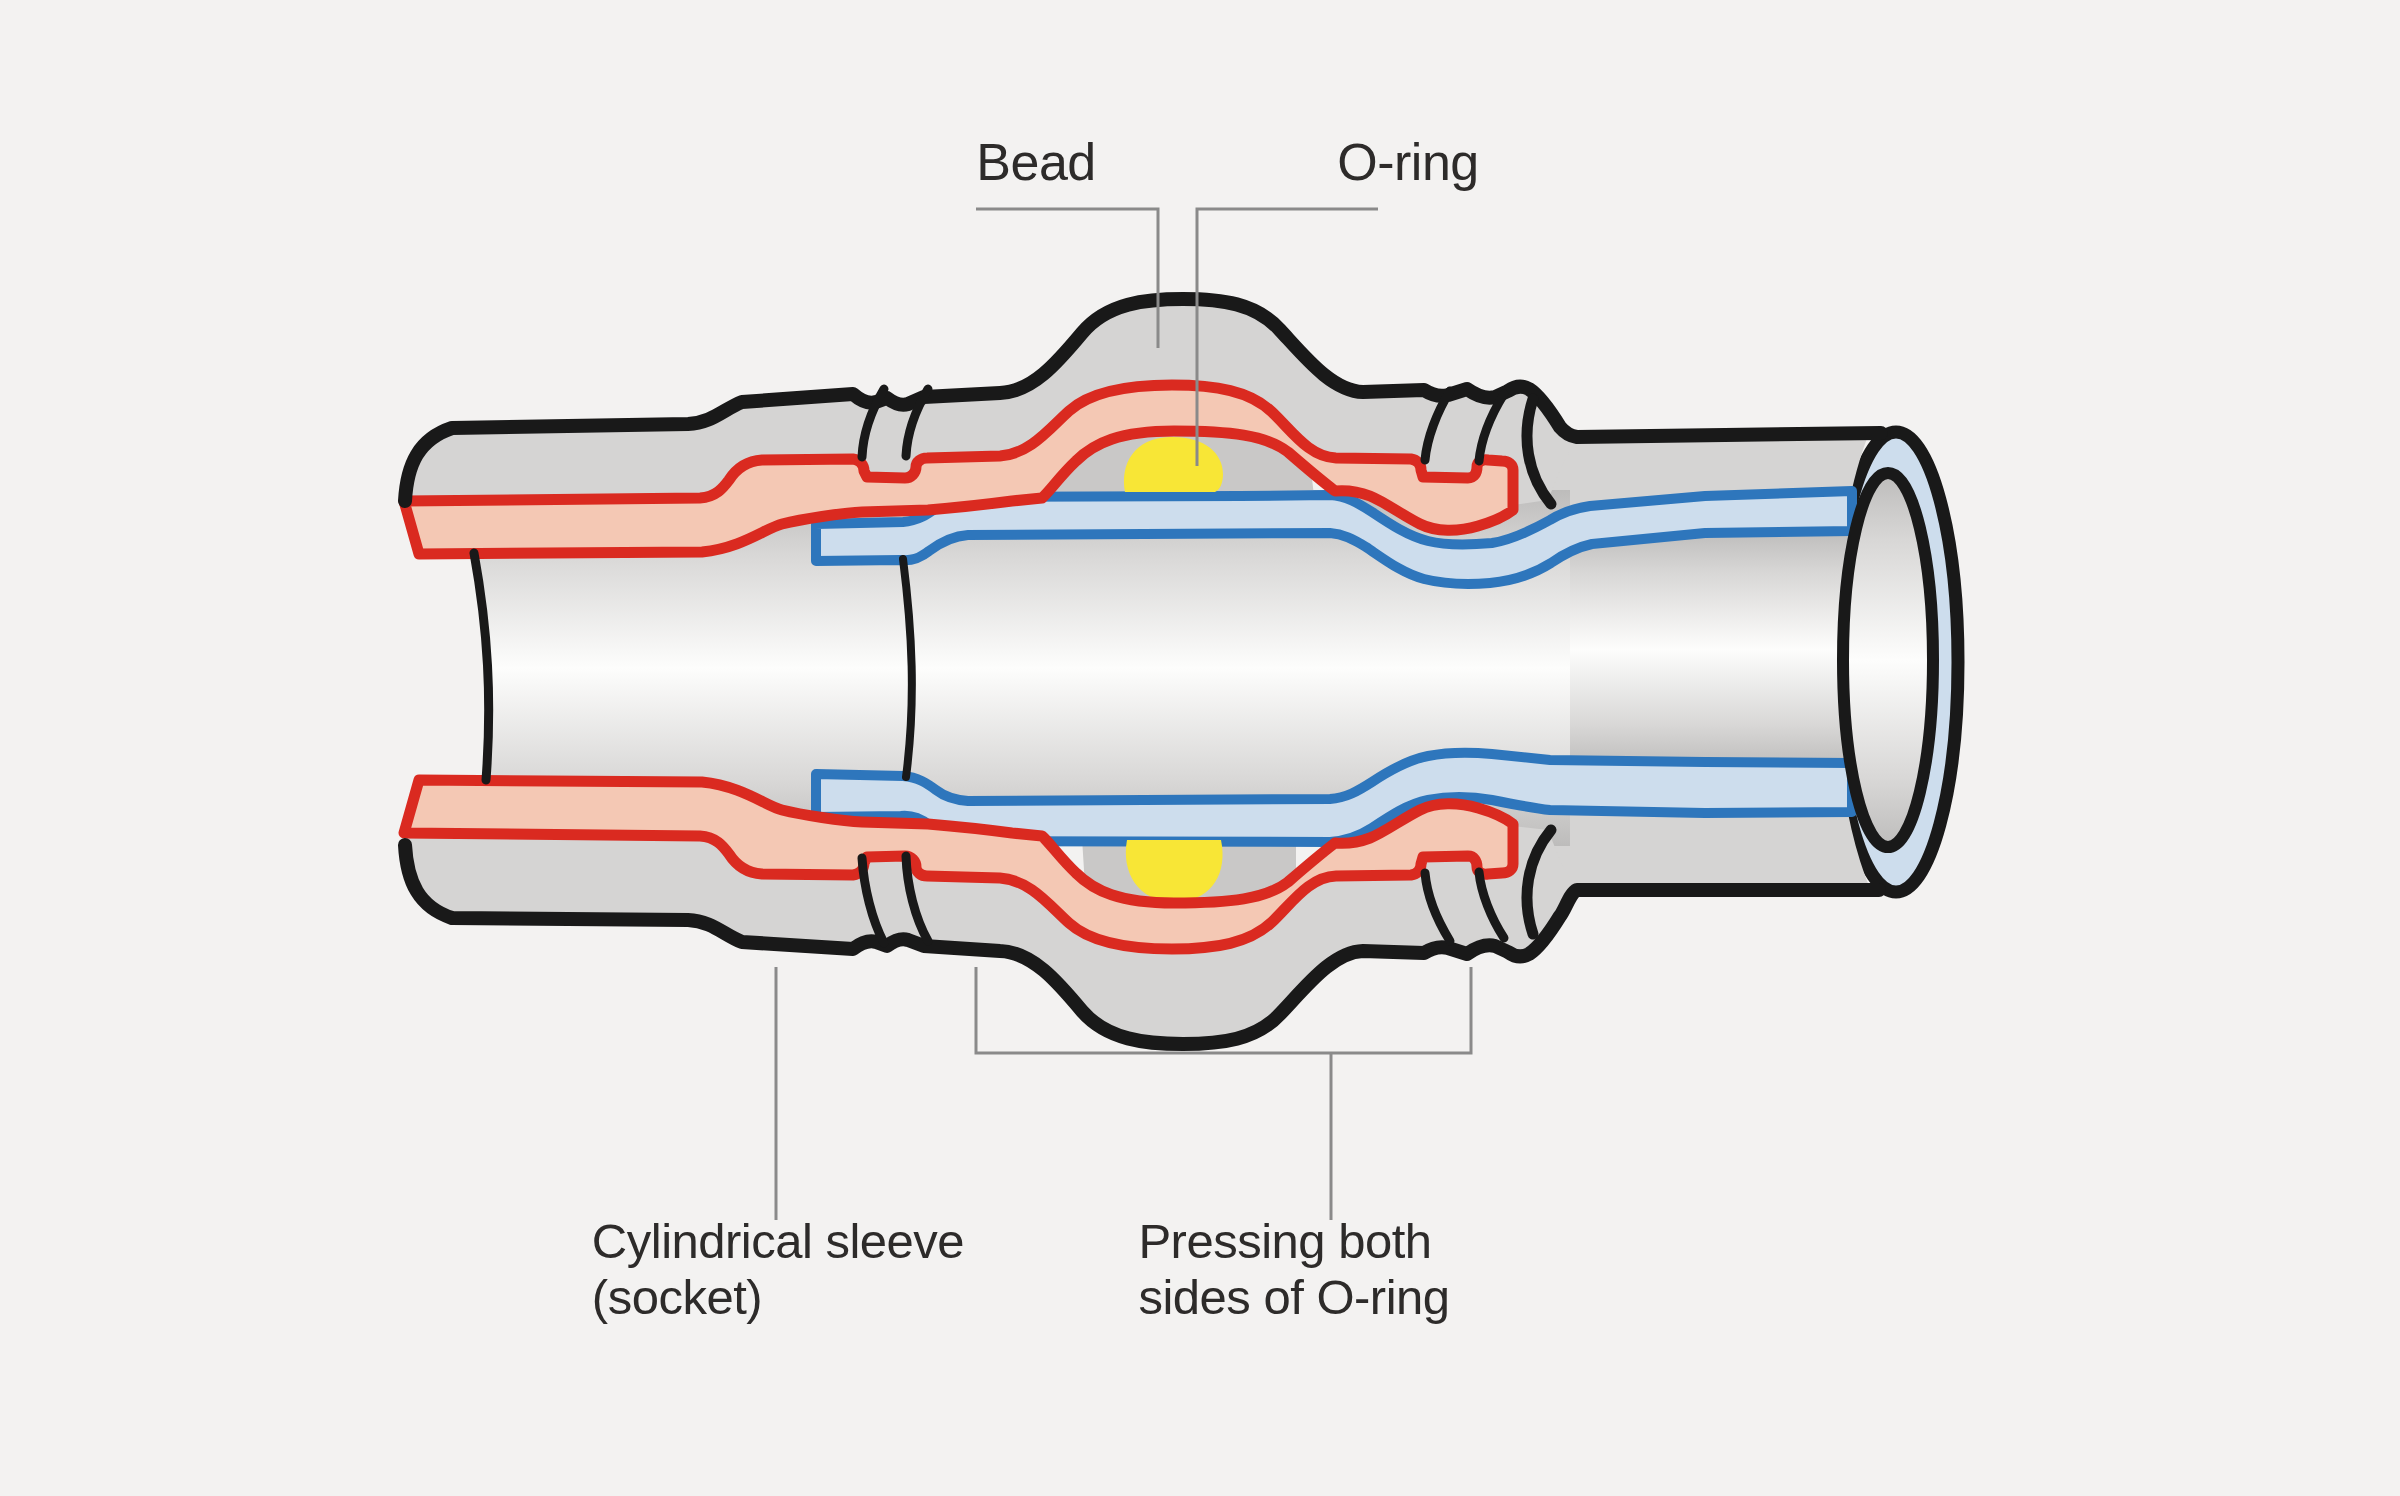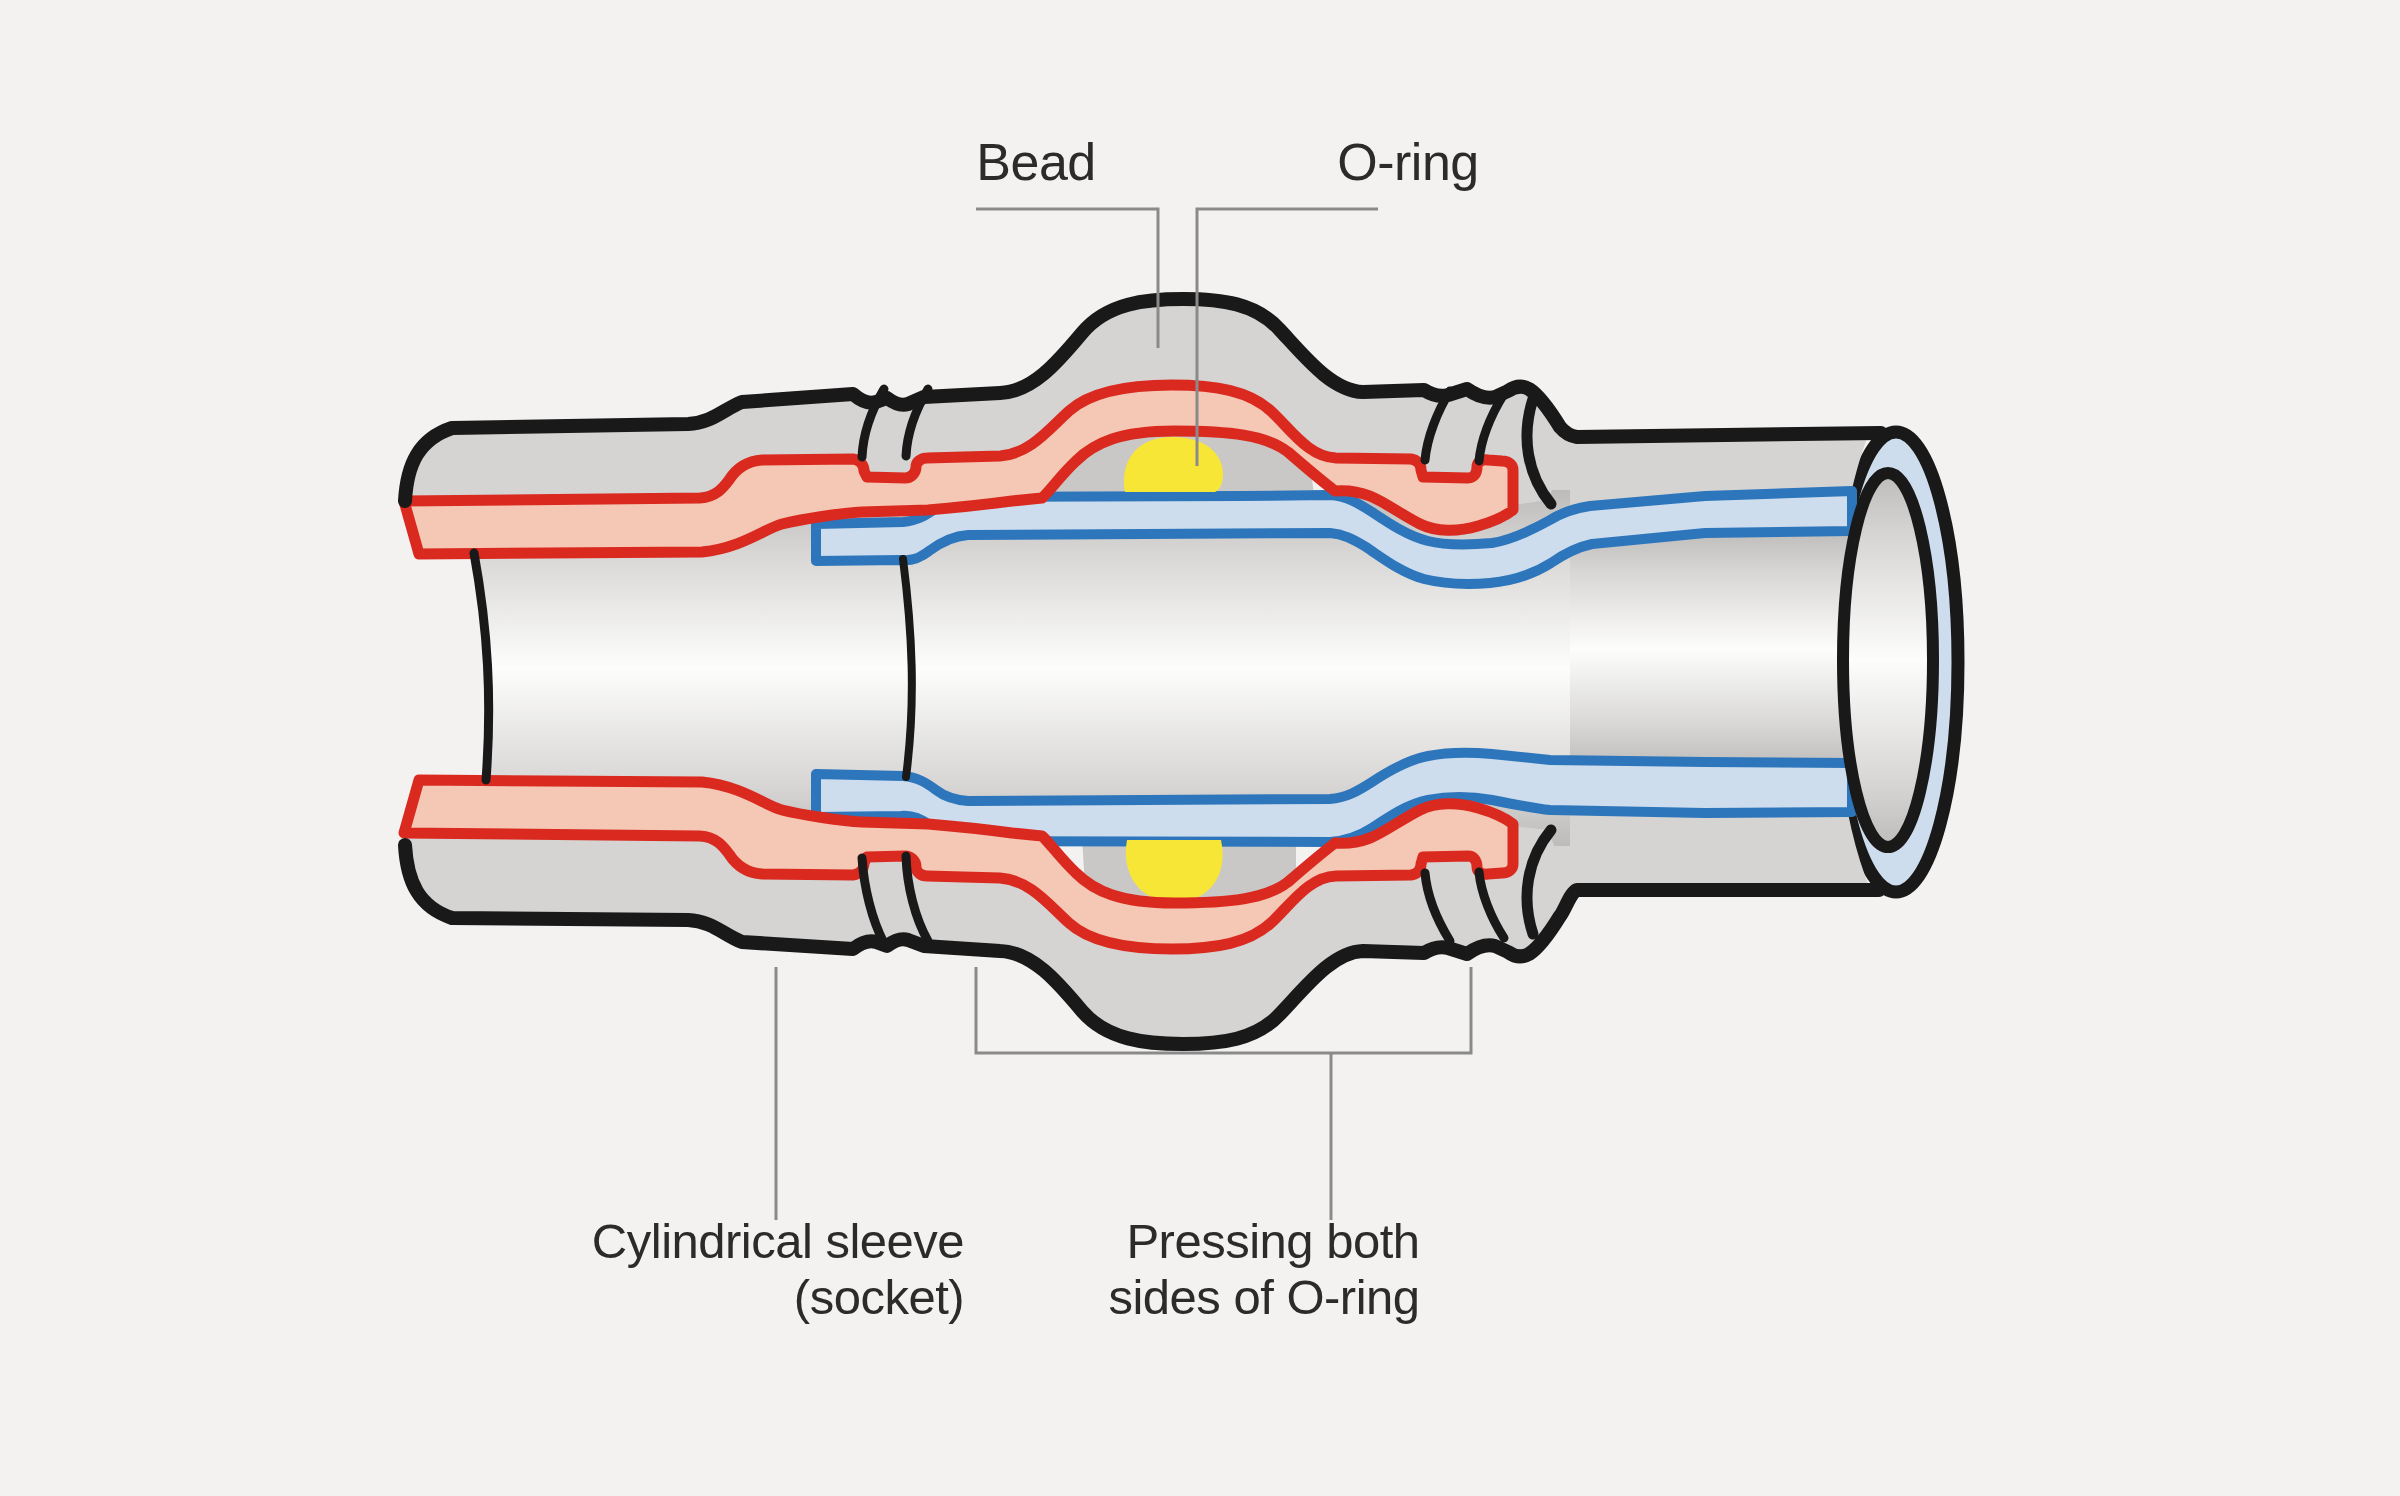--- a/index.html
+++ b/index.html
@@ -9,31 +9,31 @@
     background:var(--c-background,#f3f2f1);
   }
   #stage{
     position:relative;width:2400px;height:1496px;overflow:hidden;
     background:var(--c-background,#f3f2f1);
   }
   #stage svg{position:absolute;left:0;top:0;}
   .callout{
     position:absolute;
     transform:translateX(-50%);
-    text-align:right;
+    text-align:left;
     color:var(--c-text,#2d2b2a);
     white-space:pre-line;
     letter-spacing:-0.5px;
   }
   .callout.top{font-size:52px;line-height:1.1;top:134px;}
   .callout.bottom{font-size:49px;line-height:1.14;top:1214px;}
   #label-bead{left:1036px;}
   #label-oring{left:1364px;margin-left:44px;}
   #label-sleeve{left:778px;}
-  #label-pressing{left:1264px;}
+  #label-pressing{left:1294px;}
 </style>
 </head>
 <body>
 
 <div id="stage">
 
   <svg width="2400" height="1496" viewBox="0 0 2400 1496">
     <defs>
       <linearGradient id="gInterior" x1="0" y1="0" x2="0" y2="1">
         <stop offset="0" stop-color="var(--c-interior_edge,#bdbcbb)"></stop>

